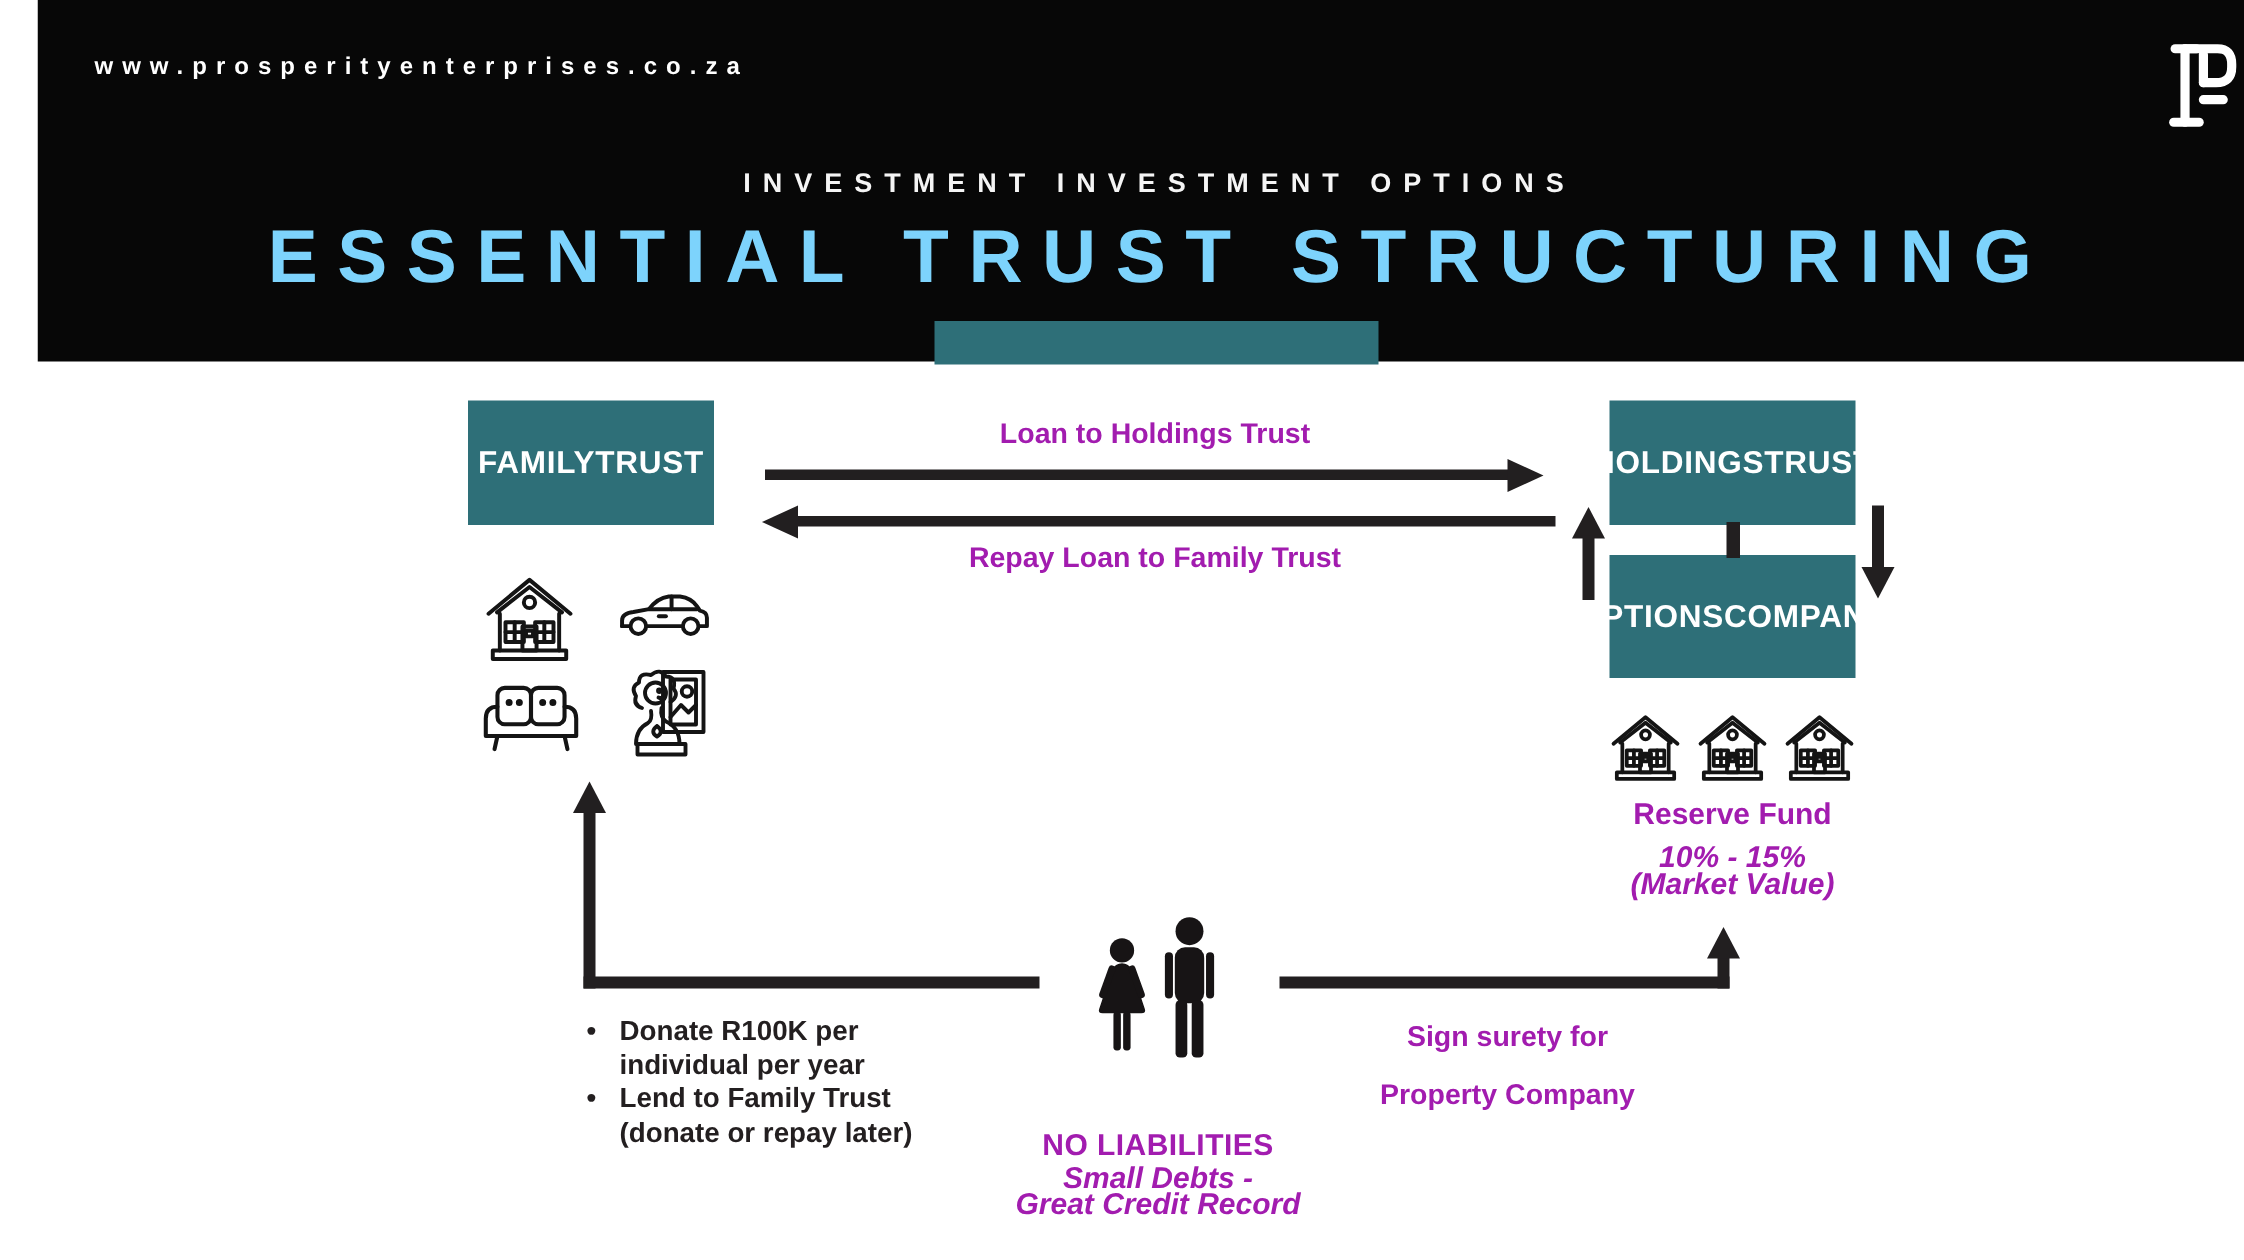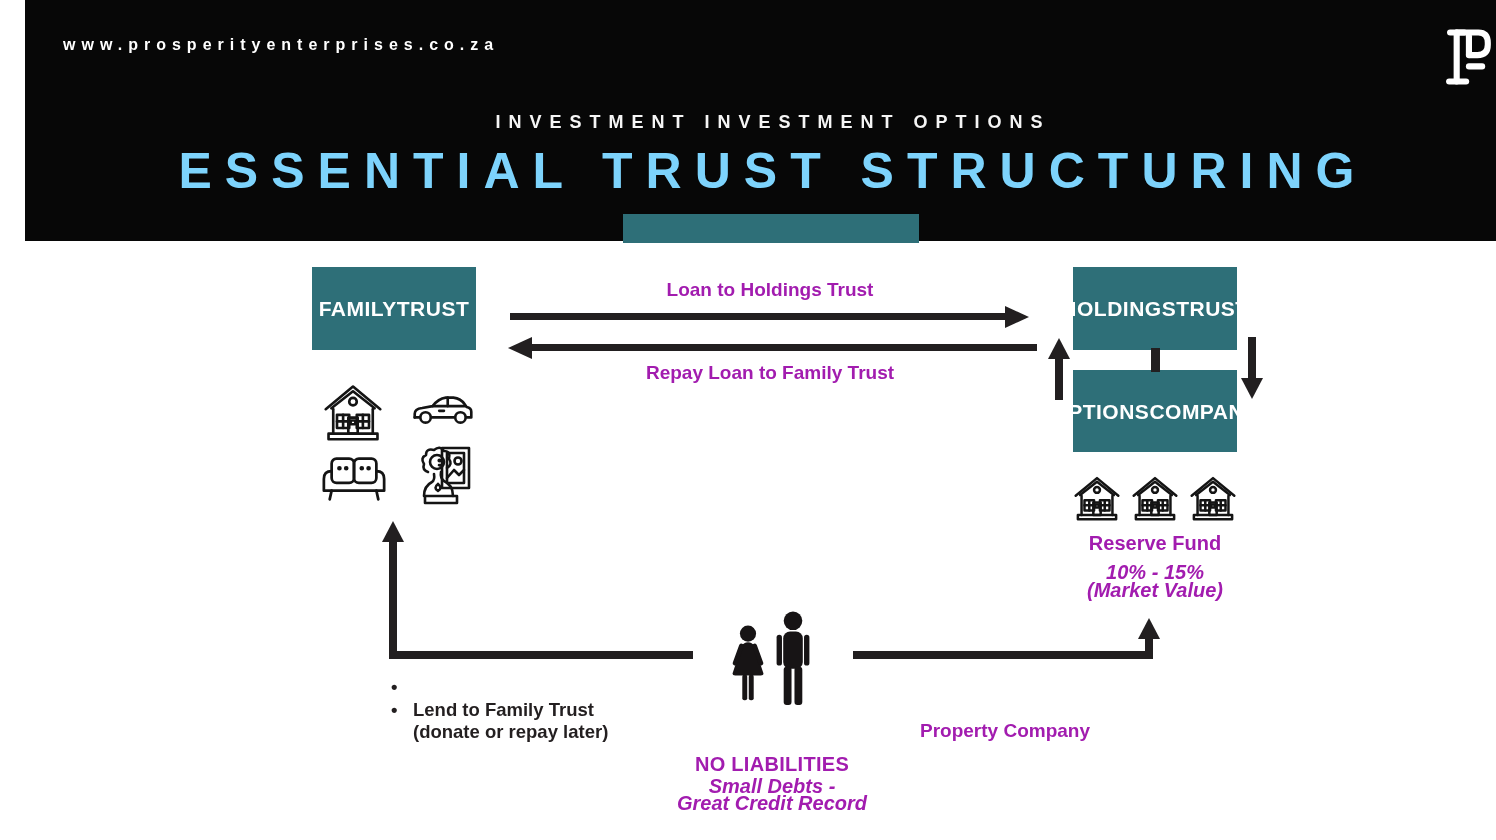--- a/index.html
+++ b/index.html
@@ -251,25 +251,30 @@
     </span>
   </div>
 
   <div class="lbl center" style="left:597px;top:753px;width:300px;font-size:20px;line-height:22px;letter-spacing:0.3px;">NO LIABILITIES</div>
   <div class="lbl center it" style="left:597px;top:776px;width:300px;font-size:20px;line-height:21px;">Small Debts -</div>
   <div class="lbl center it" style="left:597px;top:793px;width:300px;font-size:20px;line-height:21px;">Great Credit Record</div>
 
   <div class="bullets">
     <div class="bullet-row">
       <span class="bullet-dot">•</span>
+      <span>
+        <span>Donate R100K per</span><br>
+        <span>individual per year</span>
+      </span>
     </div>
     <div class="bullet-row">
       <span class="bullet-dot">•</span>
       <span>
         <span>Lend to Family Trust</span><br>
         <span>(donate or repay later)</span>
       </span>
     </div>
   </div>
 
+  <div class="lbl center" style="left:860px;top:680px;width:240px;font-size:19px;line-height:23px;">Sign surety for</div>
   <div class="lbl center" style="left:860px;top:719px;width:240px;font-size:19px;line-height:23px;">Property Company</div>
 
 </div>
 
 </body></html>

